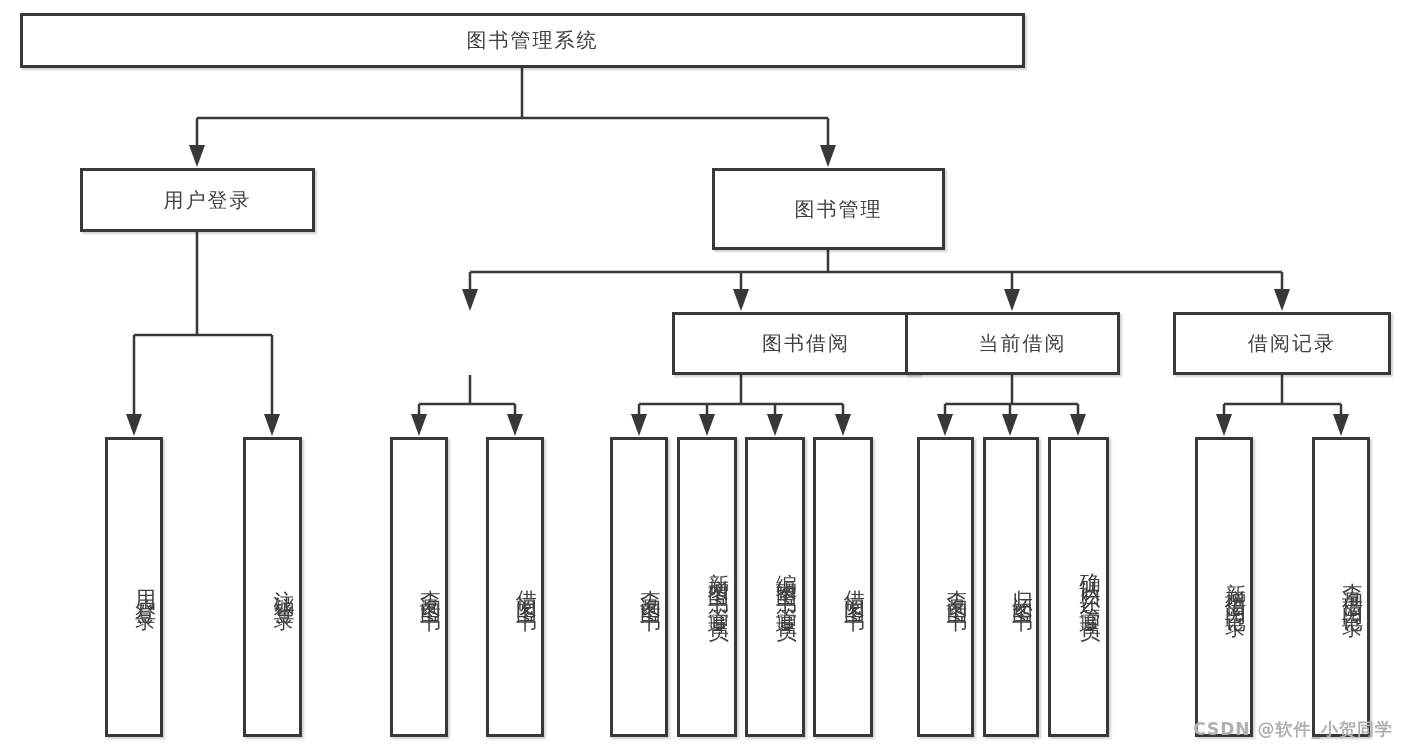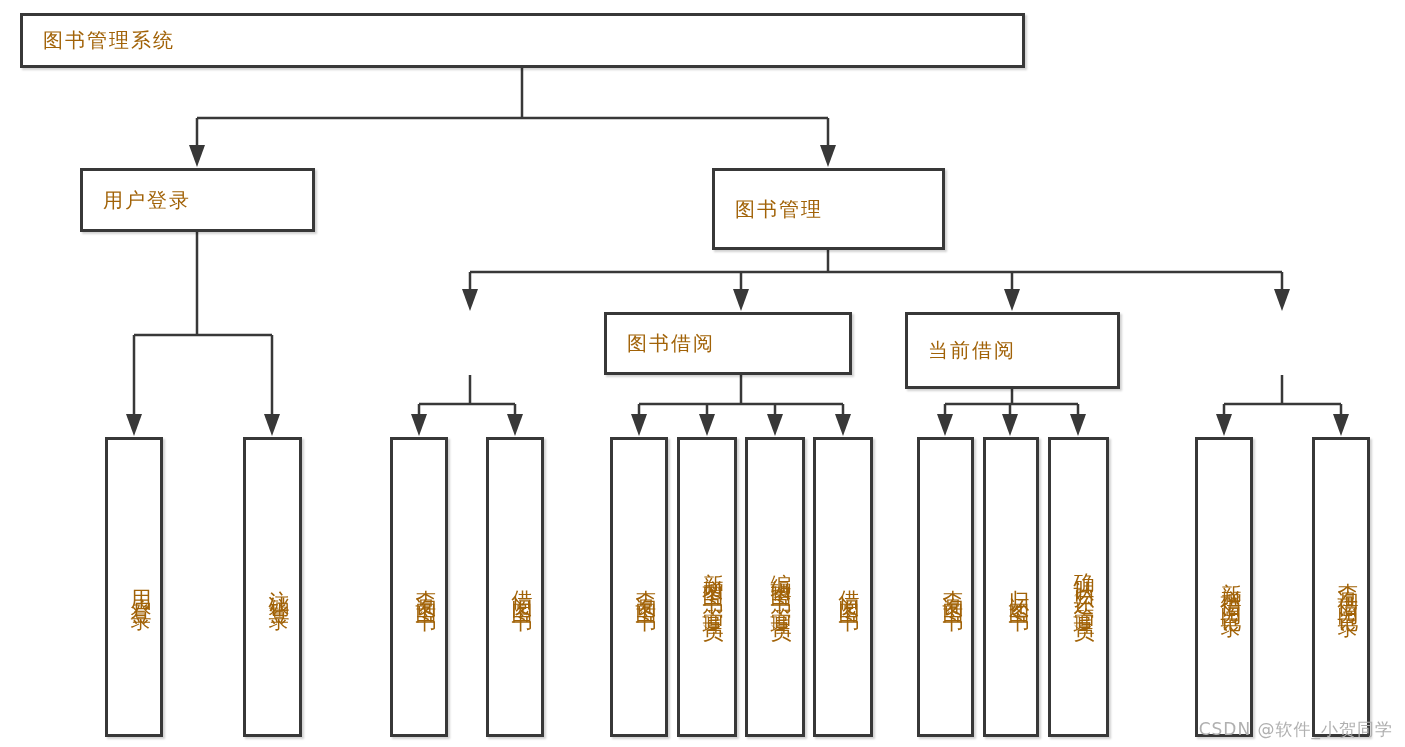--- a/index.html
+++ b/index.html
@@ -13,22 +13,22 @@
   #canvas { position: absolute; left: 0; top: 0; width: 1405px; height: 747px; }
   svg.wires { position: absolute; left: 0; top: 0; }
   .node {
     position: absolute;
     box-sizing: border-box;
     background: #ffffff;
     border: 3px solid #383838;
     box-shadow: 2px 2px 2px rgba(0,0,0,0.18);
     display: flex;
     align-items: center;
-    justify-content: flex-start;
-    color: #a16207;
+    justify-content: center;
+    color: #404040;
     padding-left: 20px;
   }
   .node.h span {
     font-size: 20px;
     letter-spacing: 2px;
     white-space: nowrap;
   }
   .node.v span {
     writing-mode: vertical-rl;
     text-orientation: mixed;
@@ -39,20 +39,21 @@
   }
   .watermark {
     position: absolute;
     right: 12px;
     bottom: 6px;
     font-size: 17px;
     color: #b0b0b0;
     letter-spacing: 1px;
     white-space: nowrap;
     z-index: 5;
+    font-weight: bold;
   }
 </style>
 </head>
 <body>
 
 <div id="canvas">
 
   <svg class="wires" width="1405" height="747" viewBox="0 0 1405 747">
     <defs>
       <polygon id="arrowhead" points="-8,-22 8,-22 0,0" fill="#383838"></polygon>
@@ -100,25 +101,28 @@
     <span>图书管理系统</span>
   </div>
 
   <div class="node h" style="left:80px;top:168px;width:235px;height:64px">
     <span>用户登录</span>
   </div>
   <div class="node h" style="left:712px;top:168px;width:233px;height:82px">
     <span>图书管理</span>
   </div>
 
-  <div class="node h" style="left:604px;top:312px;width:248px;height:63px">
+  <div class="node h" style="left:672px;top:312px;width:248px;height:63px">
     <span>图书借阅</span>
   </div>
-  <div class="node h" style="left:905px;top:312px;width:215px;height:77px">
+  <div class="node h" style="left:905px;top:312px;width:215px;height:63px">
     <span>当前借阅</span>
+  </div>
+  <div class="node h" style="left:1173px;top:312px;width:218px;height:63px">
+    <span>借阅记录</span>
   </div>
 
   <div class="node v" style="left:105px;top:437px;width:58px;height:300px">
     <span>用户登录</span>
   </div>
   <div class="node v" style="left:243px;top:437px;width:59px;height:300px">
     <span>注销登录</span>
   </div>
 
   <div class="node v" style="left:390px;top:437px;width:58px;height:300px">

